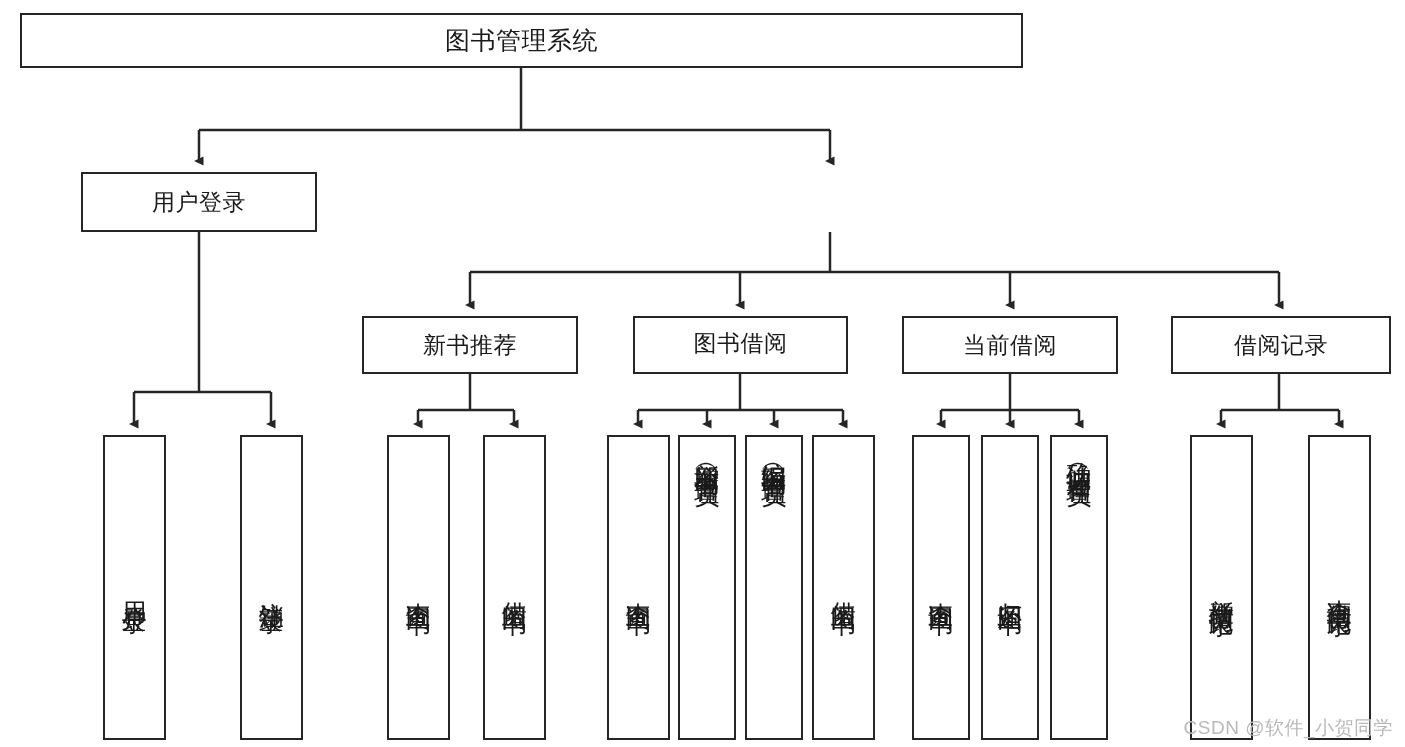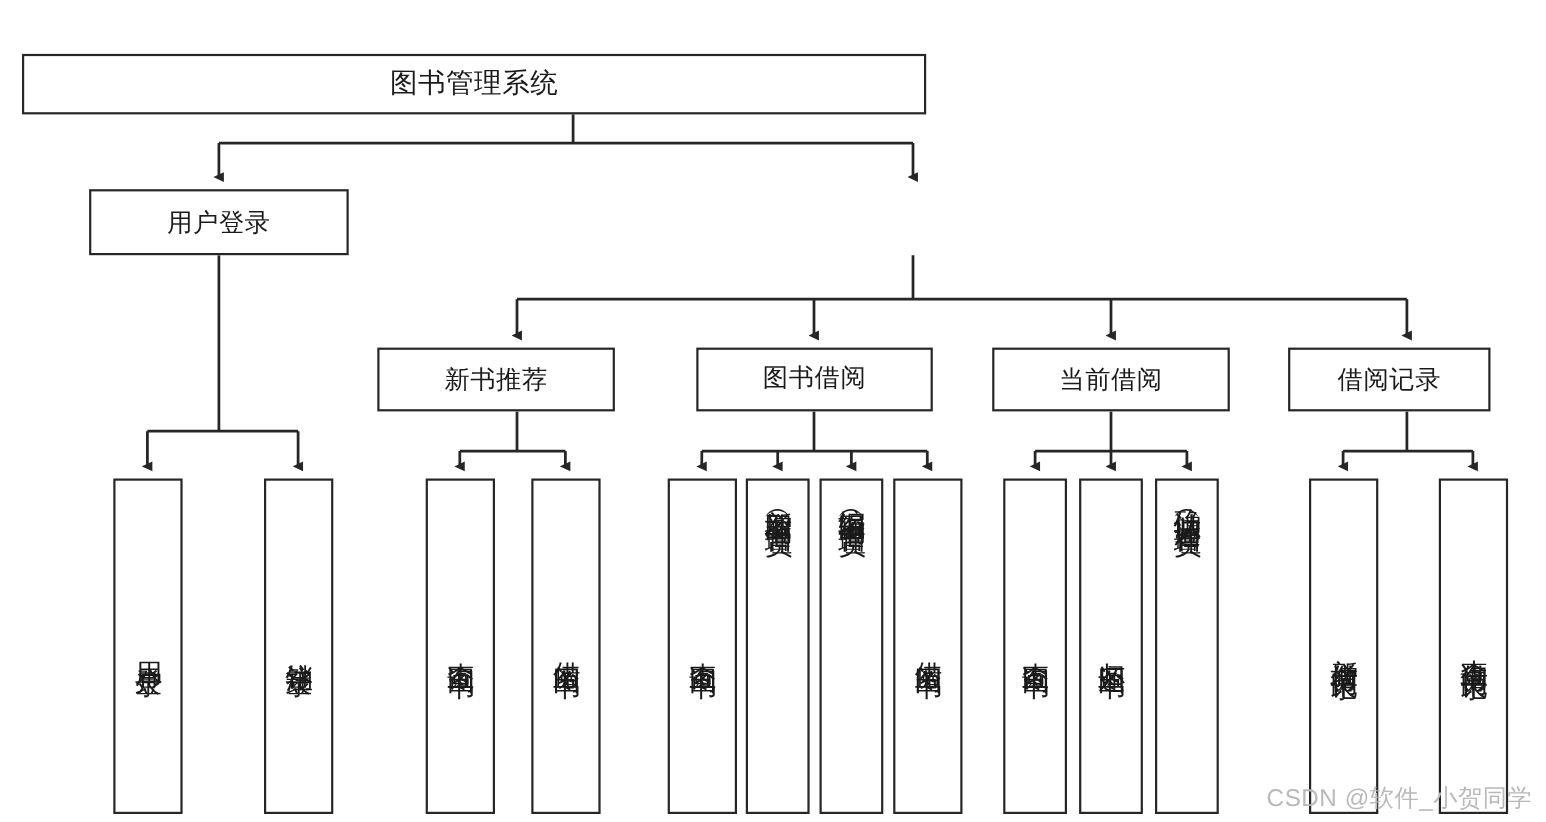--- a/index.html
+++ b/index.html
@@ -59,21 +59,21 @@
     align-items: flex-start;
   }
   .node.leaf.mid-text {
     align-items: center;
     padding-top: 0;
   }
   #watermark {
     position: absolute;
     right: 12px;
     bottom: 6px;
-    font-size: 22px;
+    font-size: 19px;
     color: #b9b9b9;
     letter-spacing: 0.5px;
     white-space: nowrap;
   }
 </style>
 </head>
 <body>
 
 <div id="canvas">
 
@@ -120,38 +120,38 @@
       <path d="M1010,410 L1010,424" marker-end="url(#arrow)"></path>
       <path d="M1079,410 L1079,424" marker-end="url(#arrow)"></path>
 
       <path d="M1279,374 L1279,410"></path>
       <path d="M1221,410 L1339,410"></path>
       <path d="M1221,410 L1221,424" marker-end="url(#arrow)"></path>
       <path d="M1339,410 L1339,424" marker-end="url(#arrow)"></path>
     </g>
   </svg>
 
-  <div class="node root" style="left: 20px; top: 13px; width: 822px; height: 55px; margin-top: 36px;">
+  <div class="node root" style="left: 20px; top: 13px; width: 1003px; height: 55px;">
     <span class="label">图书管理系统</span>
   </div>
 
   <div class="node lvl2" style="left: 81px; top: 172px; width: 236px; height: 60px;">
     <span class="label">用户登录</span>
   </div>
 
-  <div class="node lvl3" style="left: 343px; top: 316px; width: 216px; height: 58px;">
+  <div class="node lvl3" style="left: 362px; top: 316px; width: 216px; height: 58px;">
     <span class="label">新书推荐</span>
   </div>
   <div class="node lvl3" style="left: 633px; top: 316px; width: 215px; height: 58px; font-family: Liberation Mono, monospace;">
     <span class="label">图书借阅</span>
   </div>
   <div class="node lvl3" style="left: 902px; top: 316px; width: 216px; height: 58px;">
     <span class="label">当前借阅</span>
   </div>
-  <div class="node lvl3" style="left: 1171px; top: 316px; width: 184px; height: 58px; text-align: center;">
+  <div class="node lvl3" style="left: 1171px; top: 316px; width: 220px; height: 58px; text-align: center;">
     <span class="label">借阅记录</span>
   </div>
 
   <div class="node leaf mid-text" style="left: 103px; top: 435px; width: 63px; height: 305px;">
     <span class="label">用户登录</span>
   </div>
   <div class="node leaf mid-text" style="left: 240px; top: 435px; width: 63px; height: 305px;">
     <span class="label">注销登录</span>
   </div>
   <div class="node leaf mid-text" style="left: 387px; top: 435px; width: 63px; height: 305px;">

